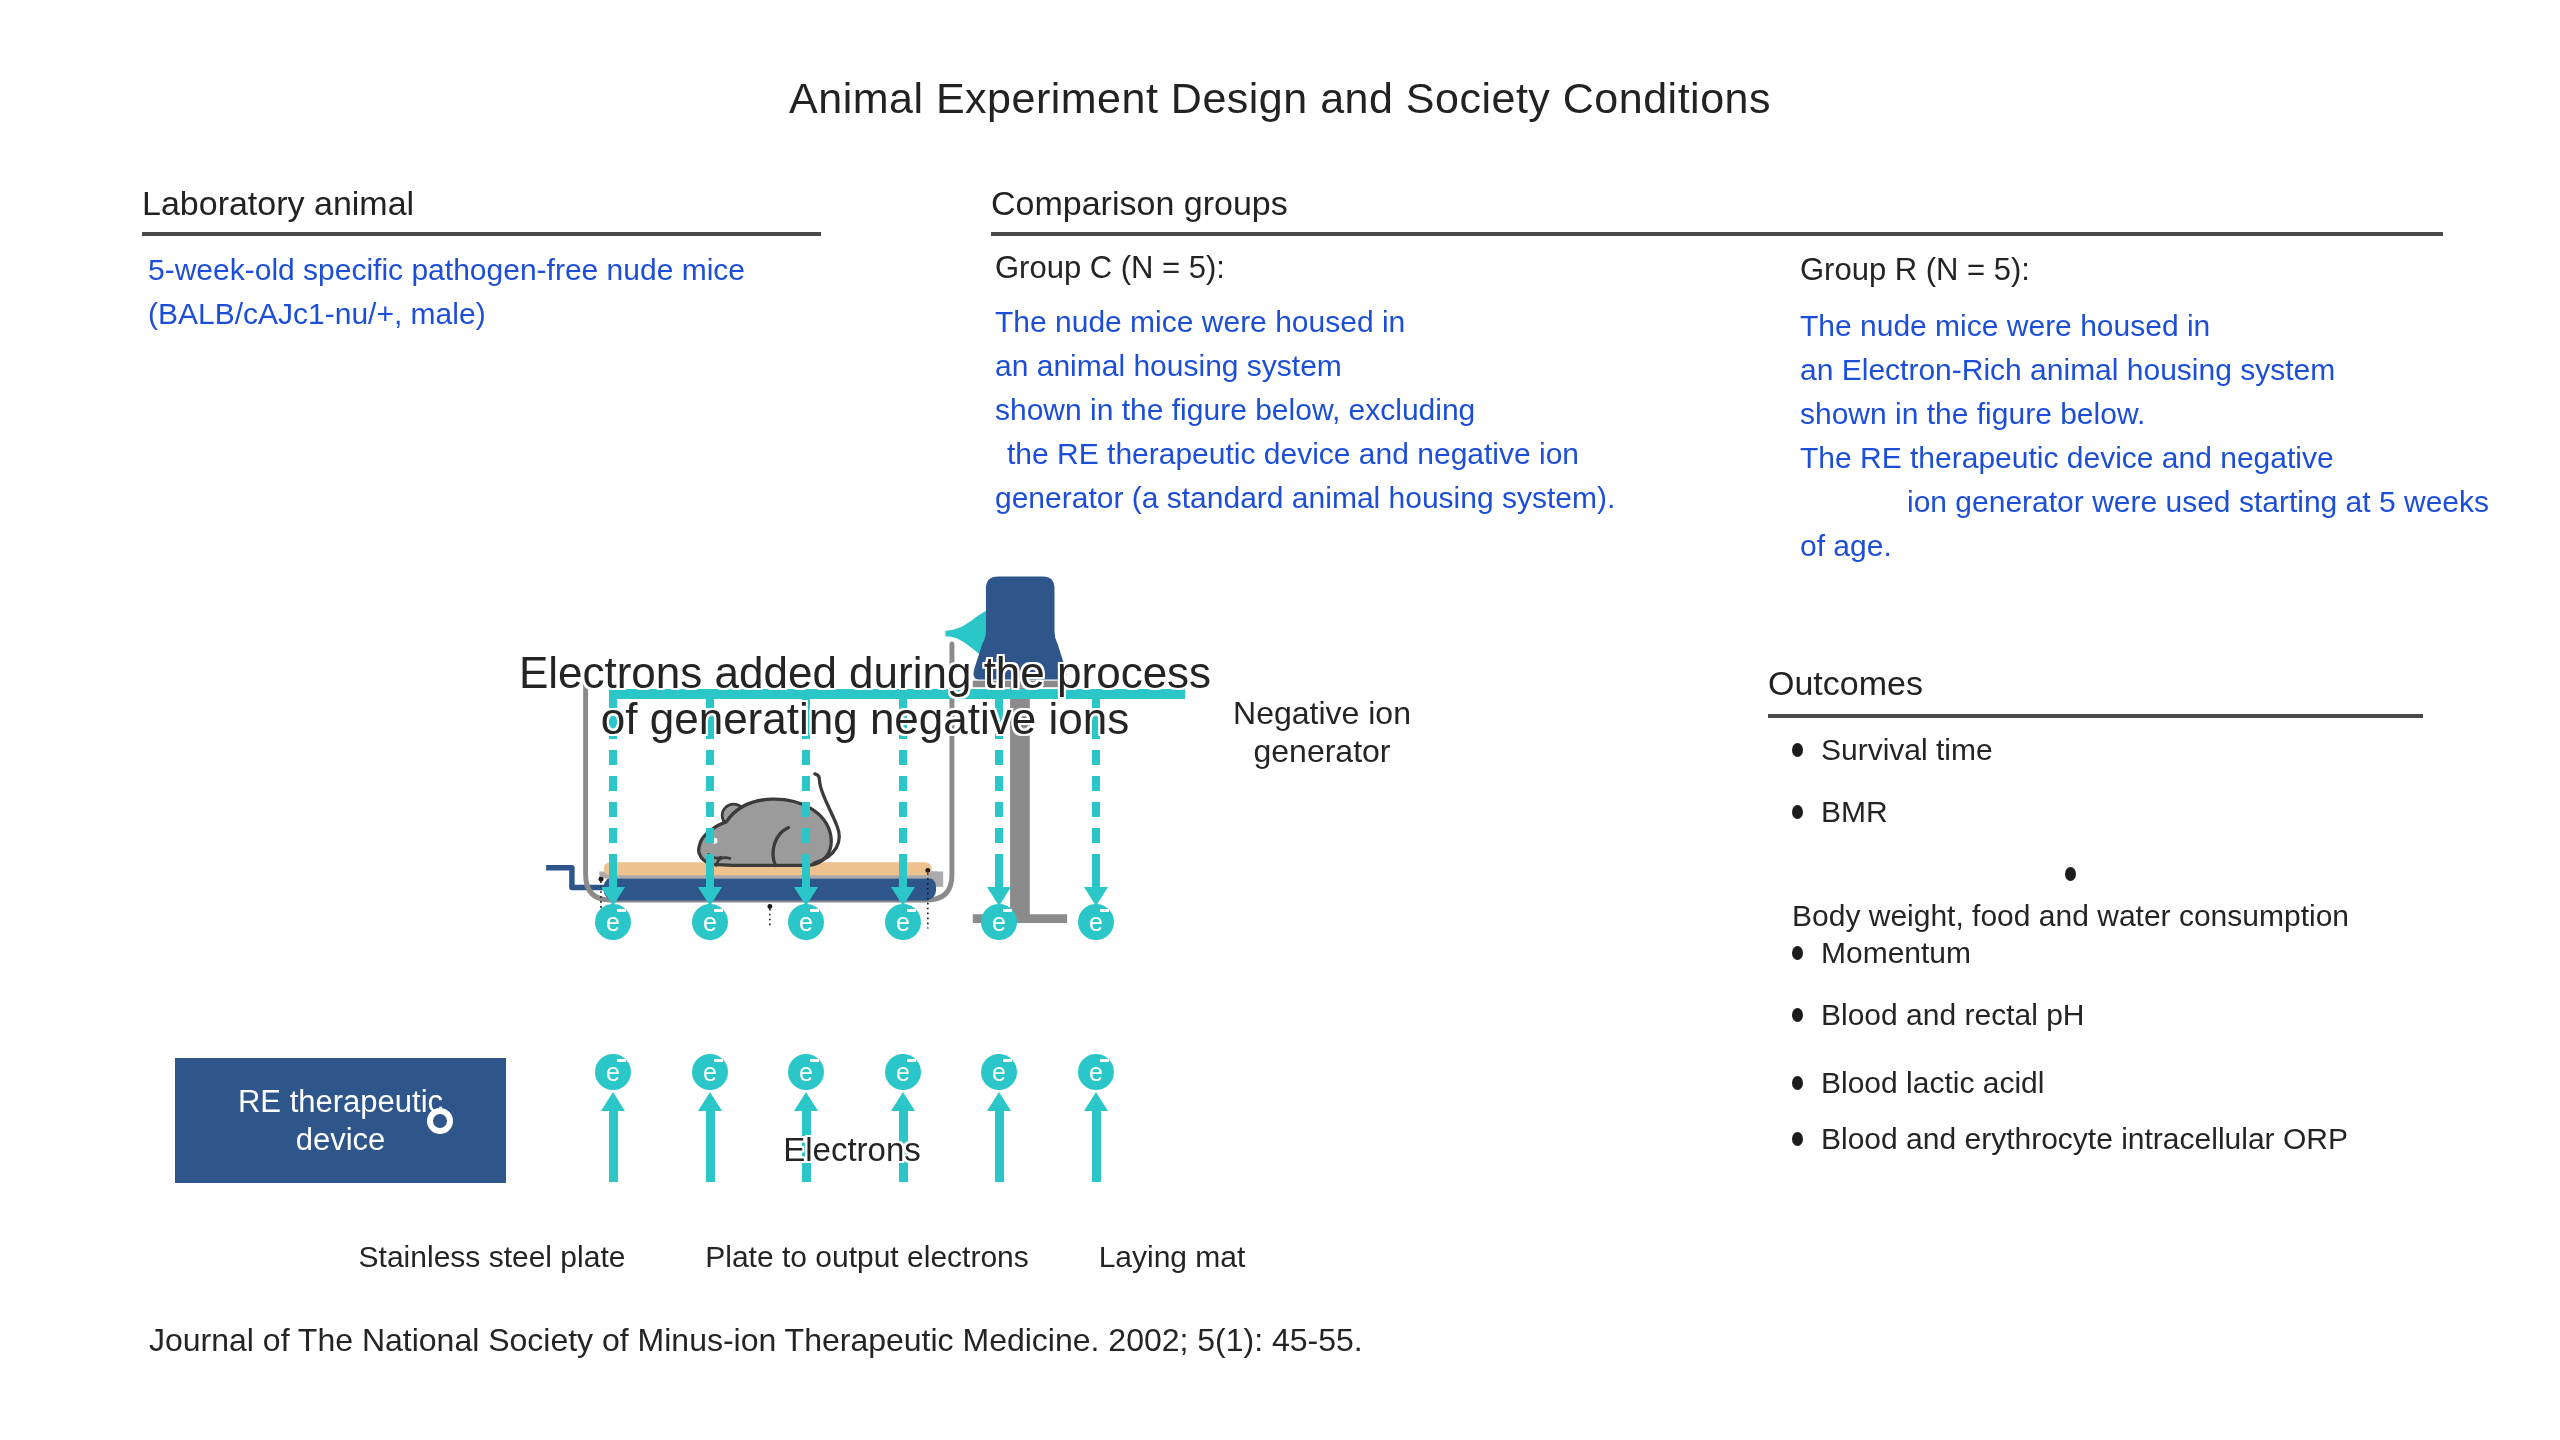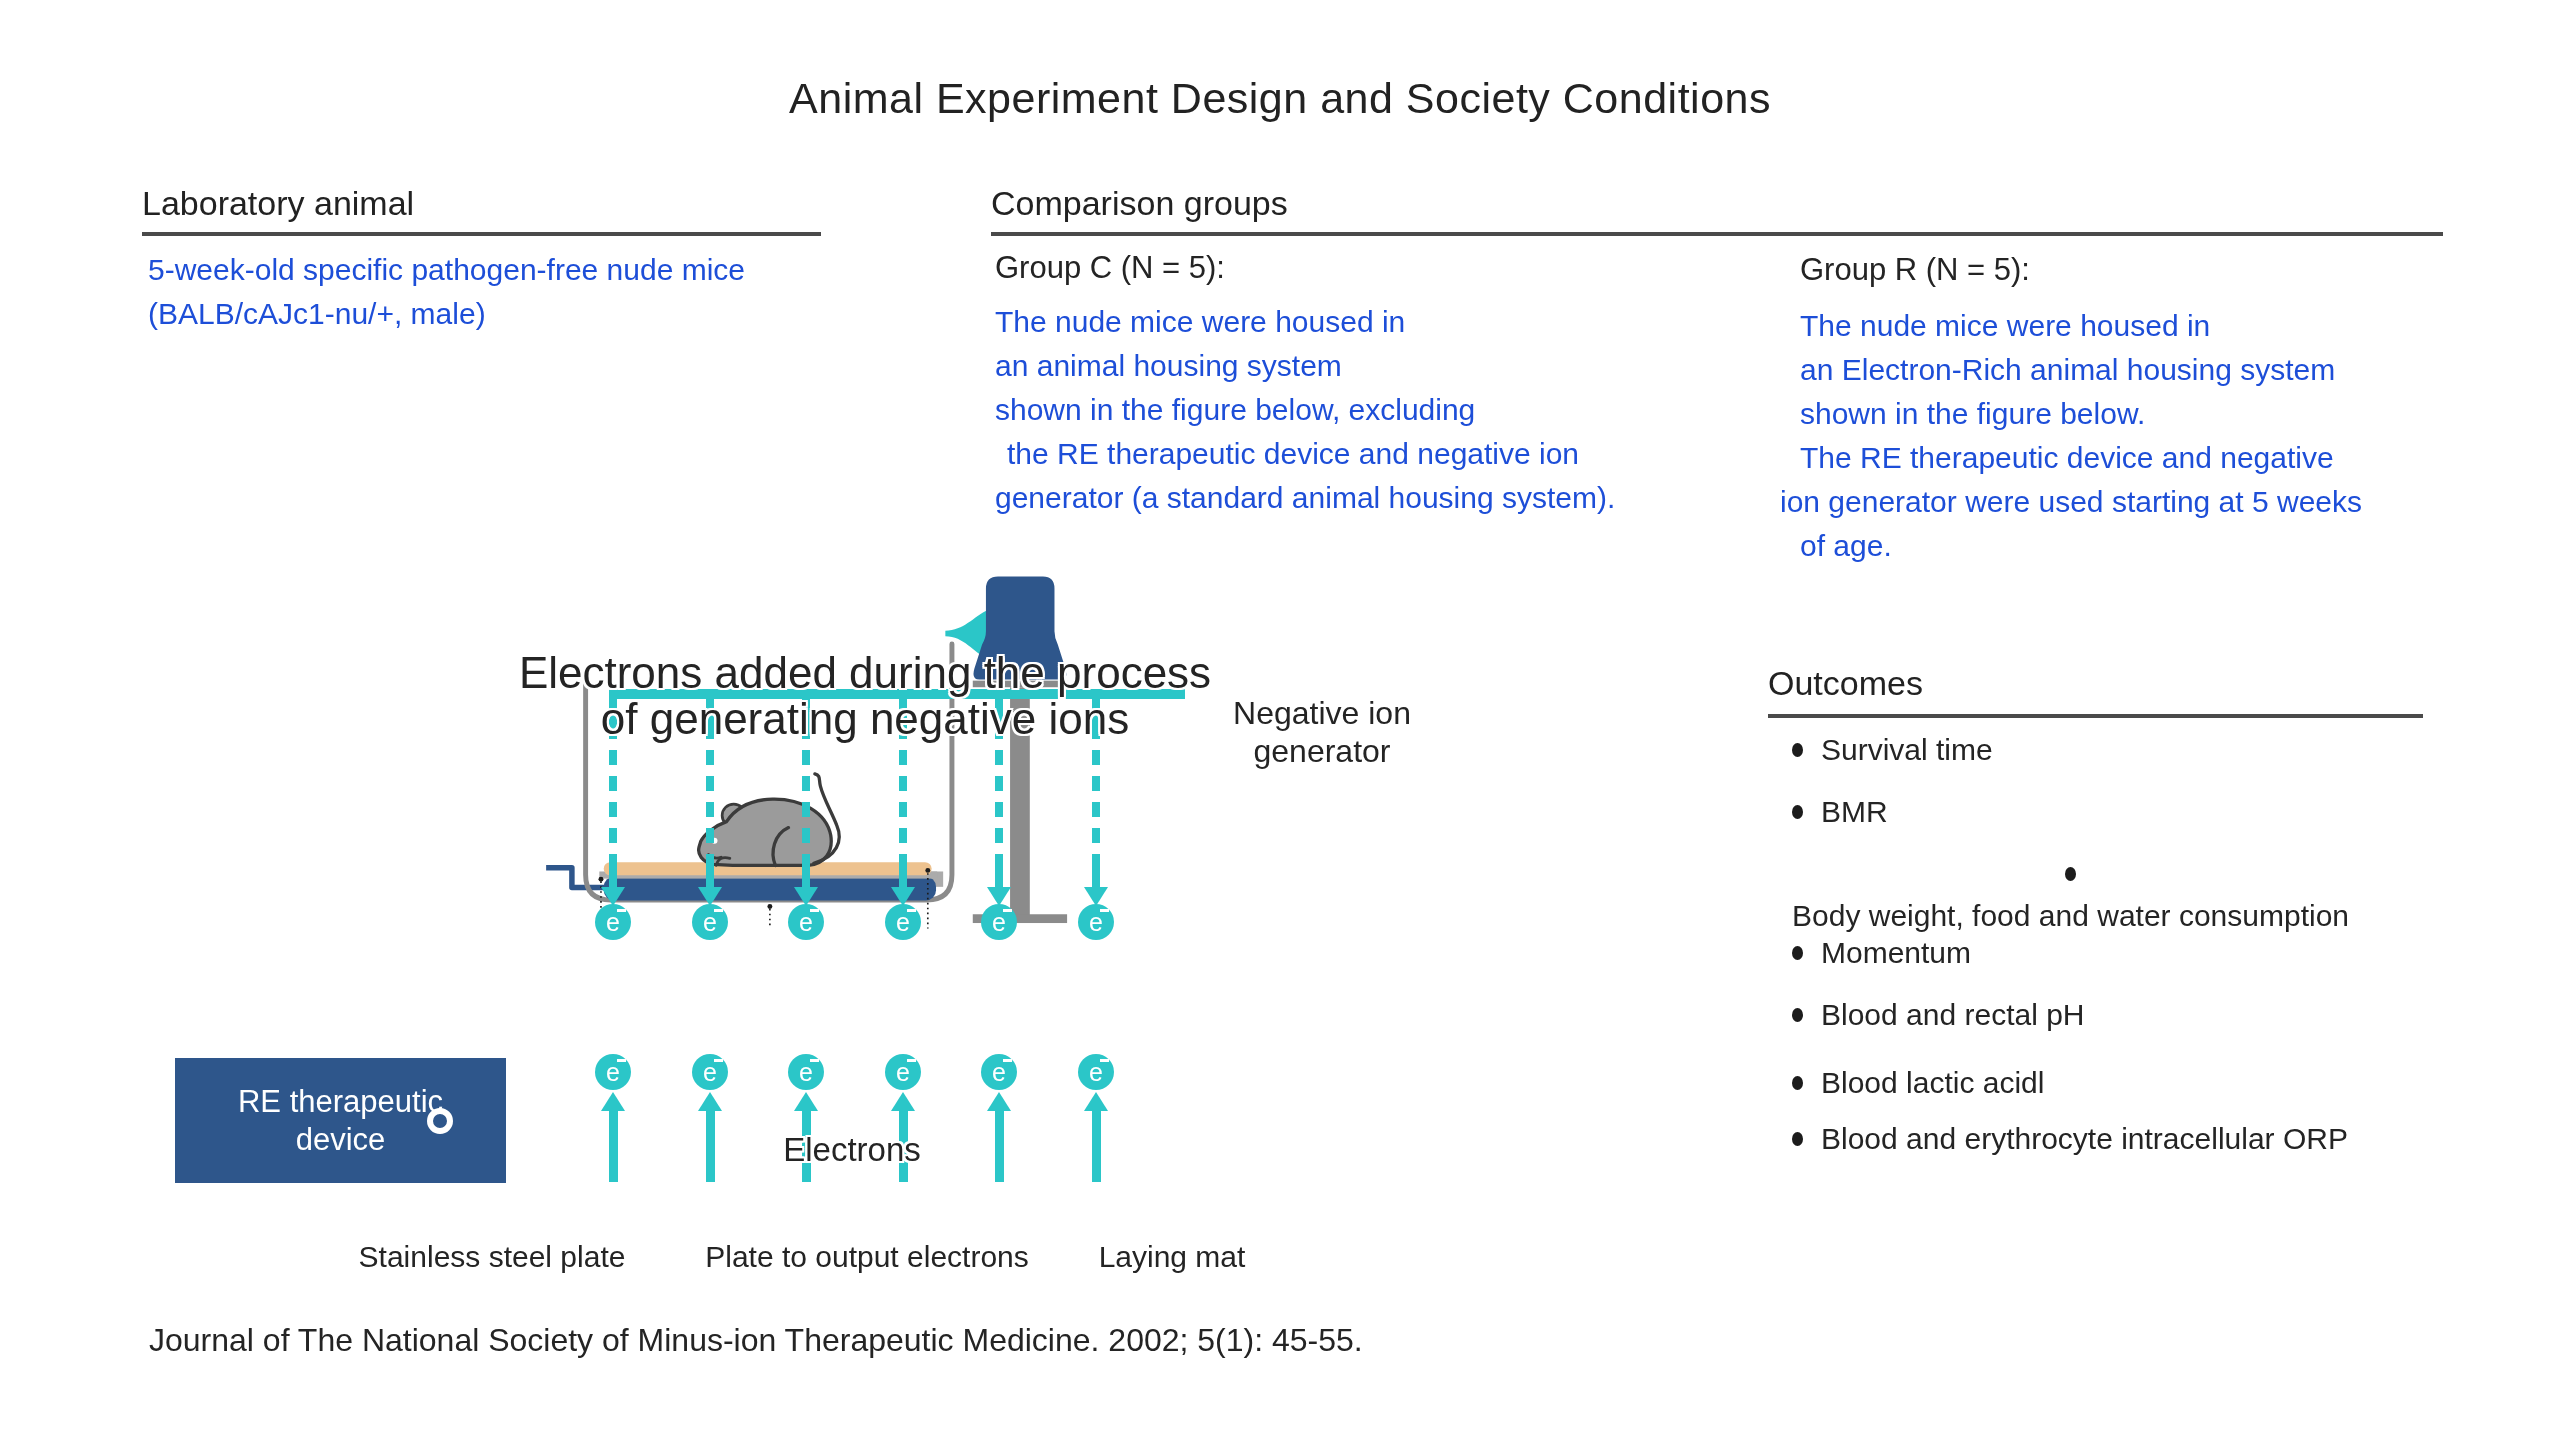--- a/index.html
+++ b/index.html
@@ -57,21 +57,21 @@
   <div class="abs body-text" style="left:995px;top:344px;">an animal housing system</div>
   <div class="abs body-text" style="left:995px;top:388px;">shown in the figure below, excluding</div>
   <div class="abs body-text" style="left:995px;top:432px;margin-left:12px;">the RE therapeutic device and negative ion</div>
   <div class="abs body-text" style="left:995px;top:476px;">generator (a standard animal housing system).</div>
 
   <div class="abs group-title" style="left:1800px;top:252px;">Group R (N = 5):</div>
   <div class="abs body-text" style="left:1800px;top:304px;">The nude mice were housed in</div>
   <div class="abs body-text" style="left:1800px;top:392px;">shown in the figure below.</div>
   <div class="abs body-text" style="left:1800px;top:348px;">an Electron-Rich animal housing system</div>
   <div class="abs body-text" style="left:1800px;top:436px;">The RE therapeutic device and negative</div>
-  <div class="abs body-text" style="left:1780px;top:480px;">ion generator were used starting at 5 weeks</div>
+  <div class="abs body-text" style="left:1907px;top:480px;">ion generator were used starting at 5 weeks</div>
   <div class="abs body-text" style="left:1800px;top:524px;"> of age.</div>
 
   <div class="abs col-head center" style="left:1768px;top:664px;width:655px;">Outcomes</div>
   <div class="abs rule" style="left:1768px;top:714px;width:655px;"></div>
 
   <div class="outcome-item" style="left:1792px;top:733px;">
     <span class="dot"></span>
     <span>Survival time</span>
     </div>
   <div class="outcome-item" style="left:1792px;top:795px;">

